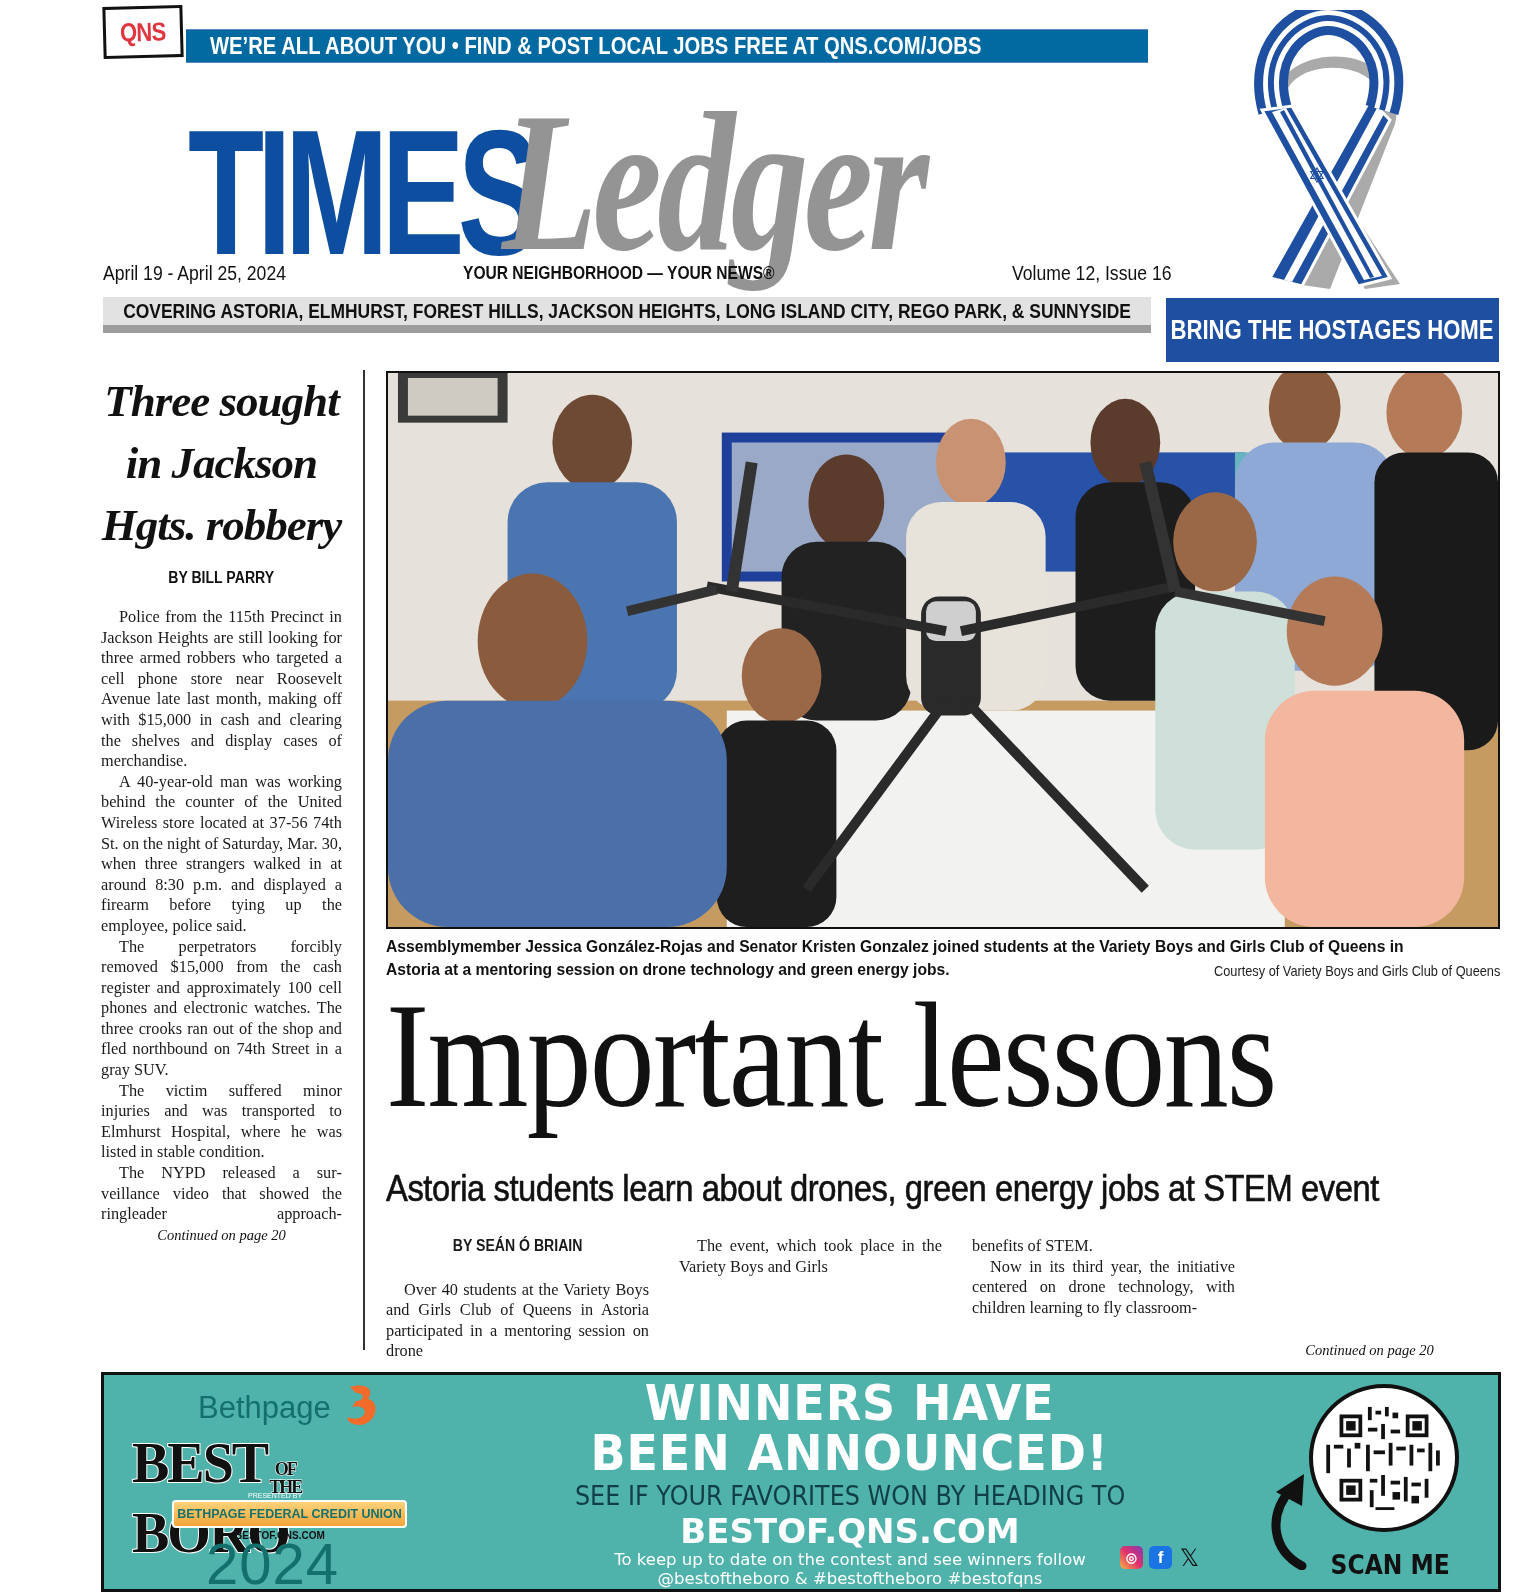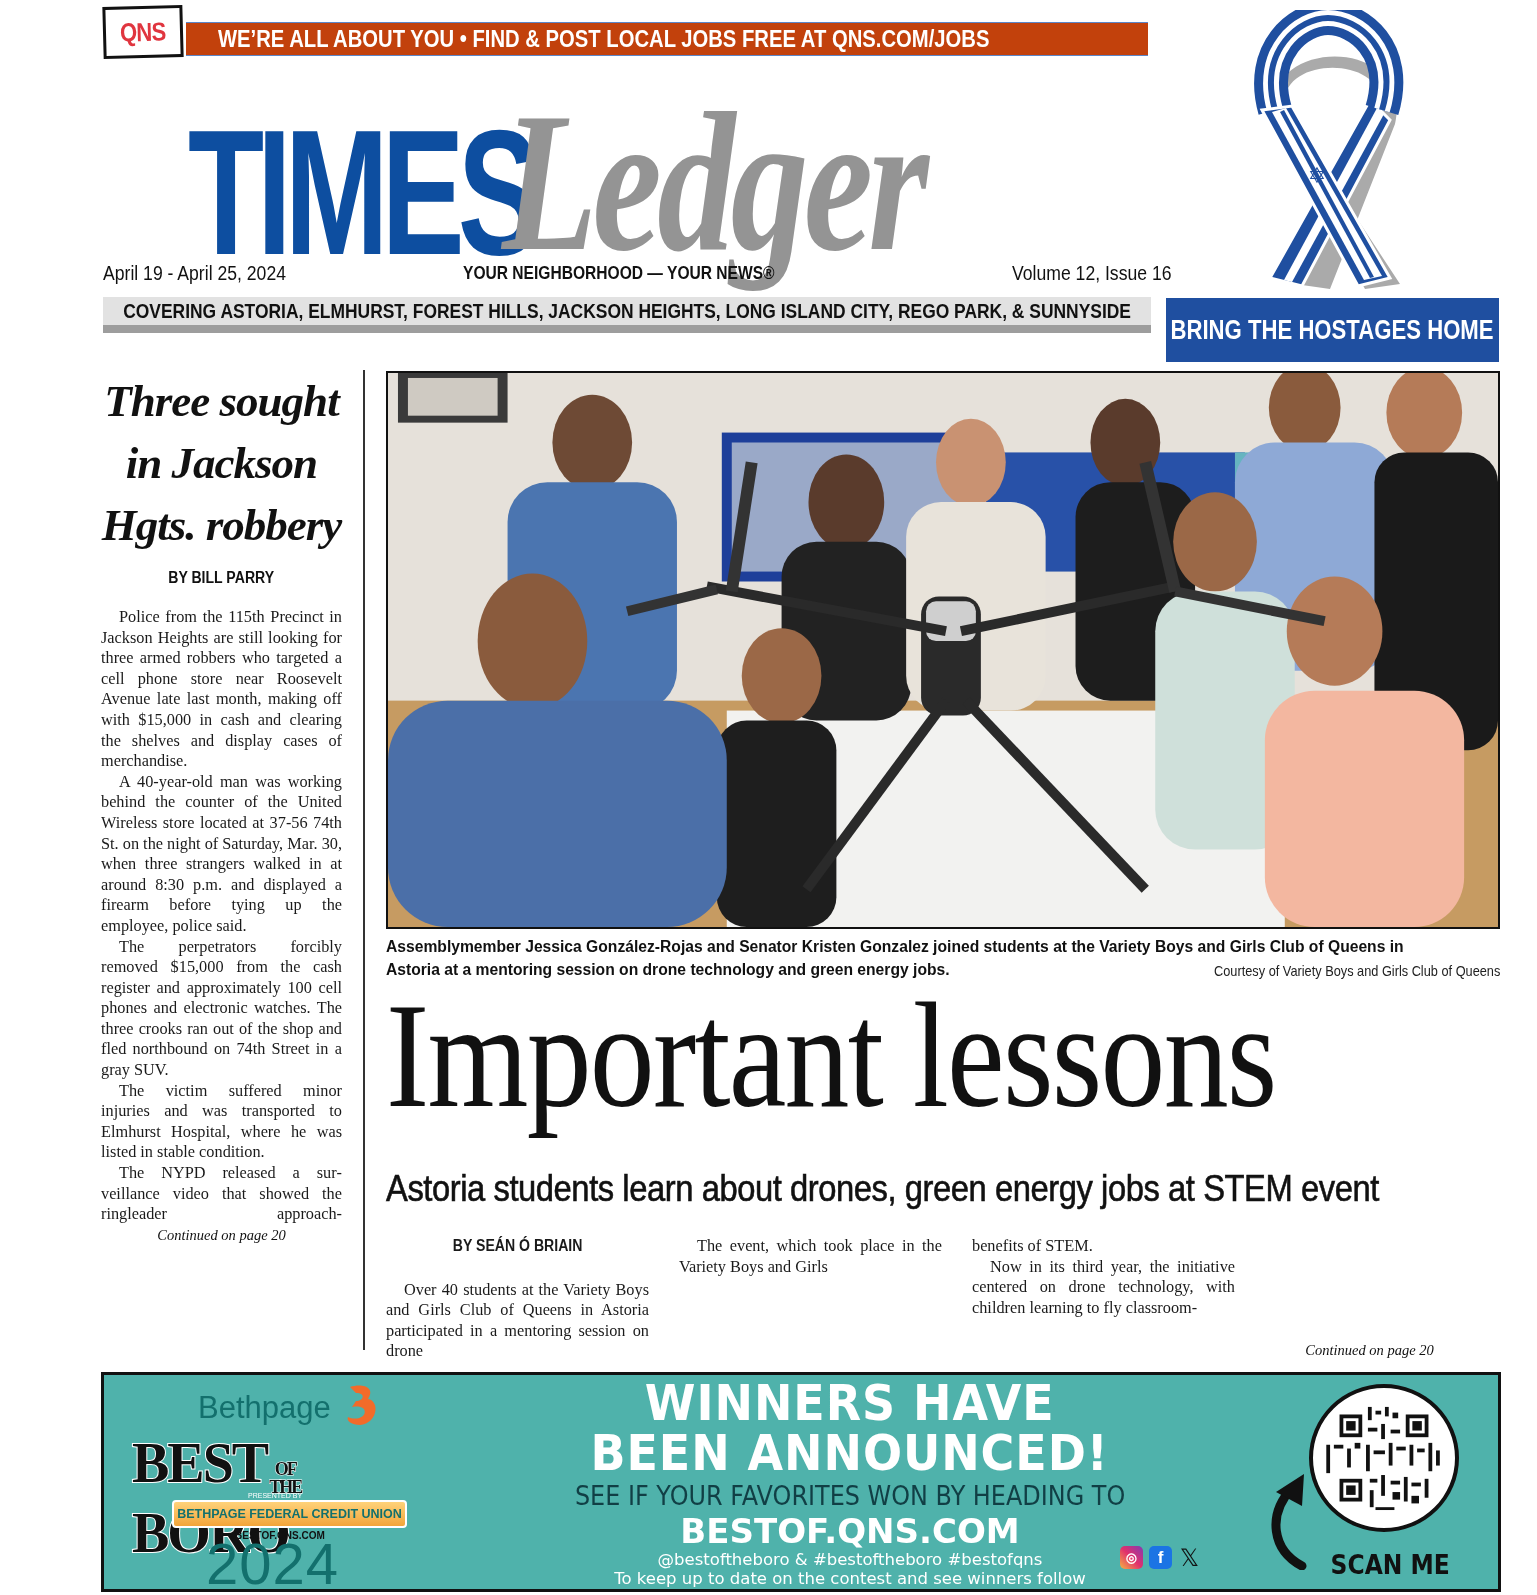--- a/index.html
+++ b/index.html
@@ -5,22 +5,22 @@
   * { box-sizing: border-box; margin: 0; padding: 0; }
   html, body { width: 1537px; height: 1595px; background: #ffffff; overflow: hidden; }
   body { position: relative; font-family: "Liberation Serif", serif; color: #111; }
 
   .abs { position: absolute; }
 
   
   .qns-logo { left: 103px; top: 6px; width: 80px; height: 52px; border: 3px solid #111; background: #fff;
     display: flex; align-items: center; justify-content: center; transform: rotate(-1.5deg); }
   .qns-logo span { font-family: "Liberation Sans", sans-serif; font-weight: 700; font-size: 26px; color: #e0353f; letter-spacing: -1px; transform: scaleX(0.85); display: inline-block; }
-  .top-bar { left: 186px; top: 22px; width: 962px; height: 34px; background: #c2410c; border-top: 1px solid #5c86c8; border-bottom: 1px solid #5c86c8;
-    color: #fff; font-family: "Liberation Sans", sans-serif; font-weight: 700; font-size: 23px; display: flex; align-items: center; padding-left: 32px; white-space: nowrap; }
+  .top-bar { left: 186px; top: 29px; width: 962px; height: 34px; background: #0369a1; border-top: 1px solid #5c86c8; border-bottom: 1px solid #5c86c8;
+    color: #fff; font-family: "Liberation Sans", sans-serif; font-weight: 700; font-size: 23px; display: flex; align-items: center; padding-left: 24px; white-space: nowrap; }
   .top-bar span { display: inline-block; transform: scaleX(0.88); transform-origin: left center; }
 
   
   .mast { left: 188px; top: 82px; height: 200px; display: flex; align-items: flex-end; white-space: nowrap; }
   .mast-times { font-family: "Liberation Sans", sans-serif; font-weight: 700; font-size: 178px; color: #0d4ea0; letter-spacing: -10px; line-height: 1; display: inline-block; transform: scaleX(0.7); transform-origin: left bottom; margin-right: -180px; }
   .mast-ledger { font-family: "Liberation Serif", serif; font-style: italic; font-weight: 700; font-size: 200px; color: #949494; line-height: 1; display: inline-block; transform: scaleX(0.78); transform-origin: left bottom; letter-spacing: -6px; }
 
   .dateline { top: 262px; font-family: "Liberation Sans", sans-serif; font-size: 20px; color: #111; white-space: nowrap; }
   .date-left { left: 103px; text-decoration: underline; }
   .date-left span, .date-right span { display: inline-block; transform: scaleX(0.88); transform-origin: left; }
@@ -271,22 +271,22 @@
 <div class="abs presented">PRESENTED BY</div>
 <div class="abs banner-ribbon">BETHPAGE FEDERAL CREDIT UNION</div>
 <div class="abs bestof-url">BESTOF.QNS.COM</div>
 <div class="abs year">2024</div>
 
 <div class="abs ad-main">
   <div class="ad-h1"><span>WINNERS HAVE</span></div>
   <div class="ad-h1"><span>BEEN ANNOUNCED!</span></div>
   <div class="ad-sub"><span>SEE IF YOUR FAVORITES WON BY HEADING TO</span></div>
   <div class="ad-url">BESTOF.QNS.COM</div>
+  <div class="ad-follow">To keep up to date on the contest and see winners follow</div>
   <div class="ad-follow">@bestoftheboro &amp; #bestoftheboro #bestofqns</div>
-  <div class="ad-follow">To keep up to date on the contest and see winners follow</div>
 </div>
 
 <div class="abs socials">
   <div class="soc ig">◎</div>
   <div class="soc fb">f</div>
   <div class="soc x">𝕏</div>
 </div>
 
 <div class="abs arrow">
   <svg viewBox="0 0 60 100" width="60" height="100">

